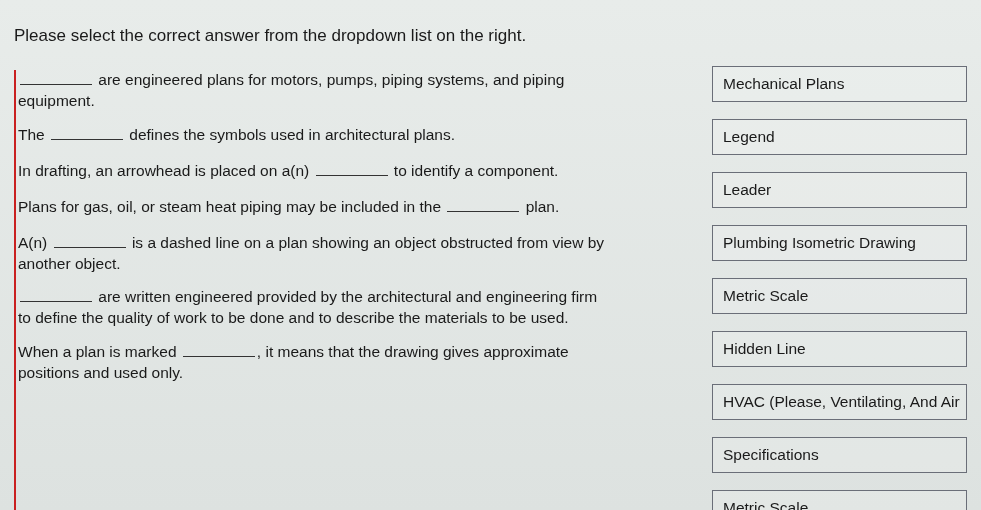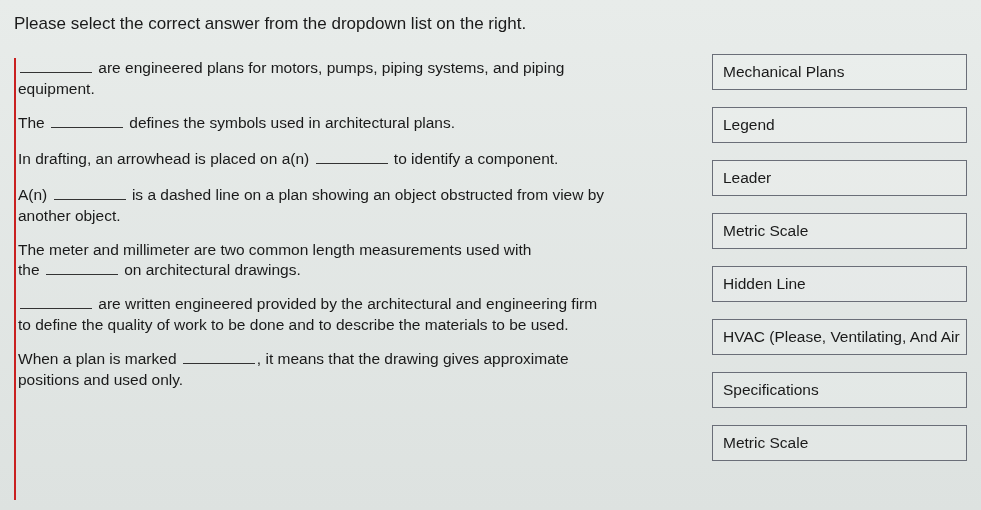--- a/index.html
+++ b/index.html
@@ -18,21 +18,21 @@
     .container {
       display: flex;
       flex-direction: column;
       padding: 10px 14px;
       height: 100%;
     }
     .instruction {
       font-size: 17px;
       color: #1a1a1a;
       margin-bottom: 24px;
-      margin-top: 4px;
+      margin-top: 16px;
     }
     .content-area {
       display: flex;
       gap: 12px;
       flex: 1;
       border-left: 2px solid #c92020;
       padding-left: 2px;
     }
     .questions {
       flex: 1;
@@ -91,47 +91,47 @@
 
       <div class="question q-short">
         <span>The </span><span class="blank"></span><span> defines the symbols used in architectural plans.</span>
       </div>
 
       <div class="question q-short">
         <span>In drafting, an arrowhead is placed on a(n) </span><span class="blank"></span><span> to identify a component.</span>
       </div>
 
 
+      <div class="question q-short">
+        <span>Plans for gas, oil, or steam heat piping may be included in the </span><span class="blank"></span><span> plan.</span>
+      </div>
 
       <div class="question">
         <span>A(n) </span><span class="blank"></span><span> is a dashed line on a plan showing an object obstructed from view by</span><br>
         <span>another object.</span>
       </div>
 
-      <div class="question">
-        <span>The meter and millimeter are two common length measurements used with</span><br>
-        <span>the </span><span class="blank"></span><span> on architectural drawings.</span>
-      </div>
 
       <div class="question">
         <span class="blank"></span><span> are written engineered provided by the architectural and engineering firm</span><br>
         <span>to define the quality of work to be done and to describe the materials to be used.</span>
       </div>
 
       <div class="question">
         <span>When a plan is marked </span><span class="blank"></span><span>, it means that the drawing gives approximate</span><br>
         <span>positions and used only.</span>
       </div>
 
     </div>
 
     <div class="answers">
       <div class="answer-box">Mechanical Plans</div>
       <div class="answer-box">Legend</div>
       <div class="answer-box">Leader</div>
+      <div class="answer-box">Plumbing Isometric Drawing</div>
       <div class="answer-box">Metric Scale</div>
       <div class="answer-box">Hidden Line</div>
       <div class="answer-box">HVAC (Please, Ventilating, And Air</div>
       <div class="answer-box">Specifications</div>
       <div class="answer-box">Metric Scale</div>
     </div>
   </div>
 </div>
 
 </body></html>

